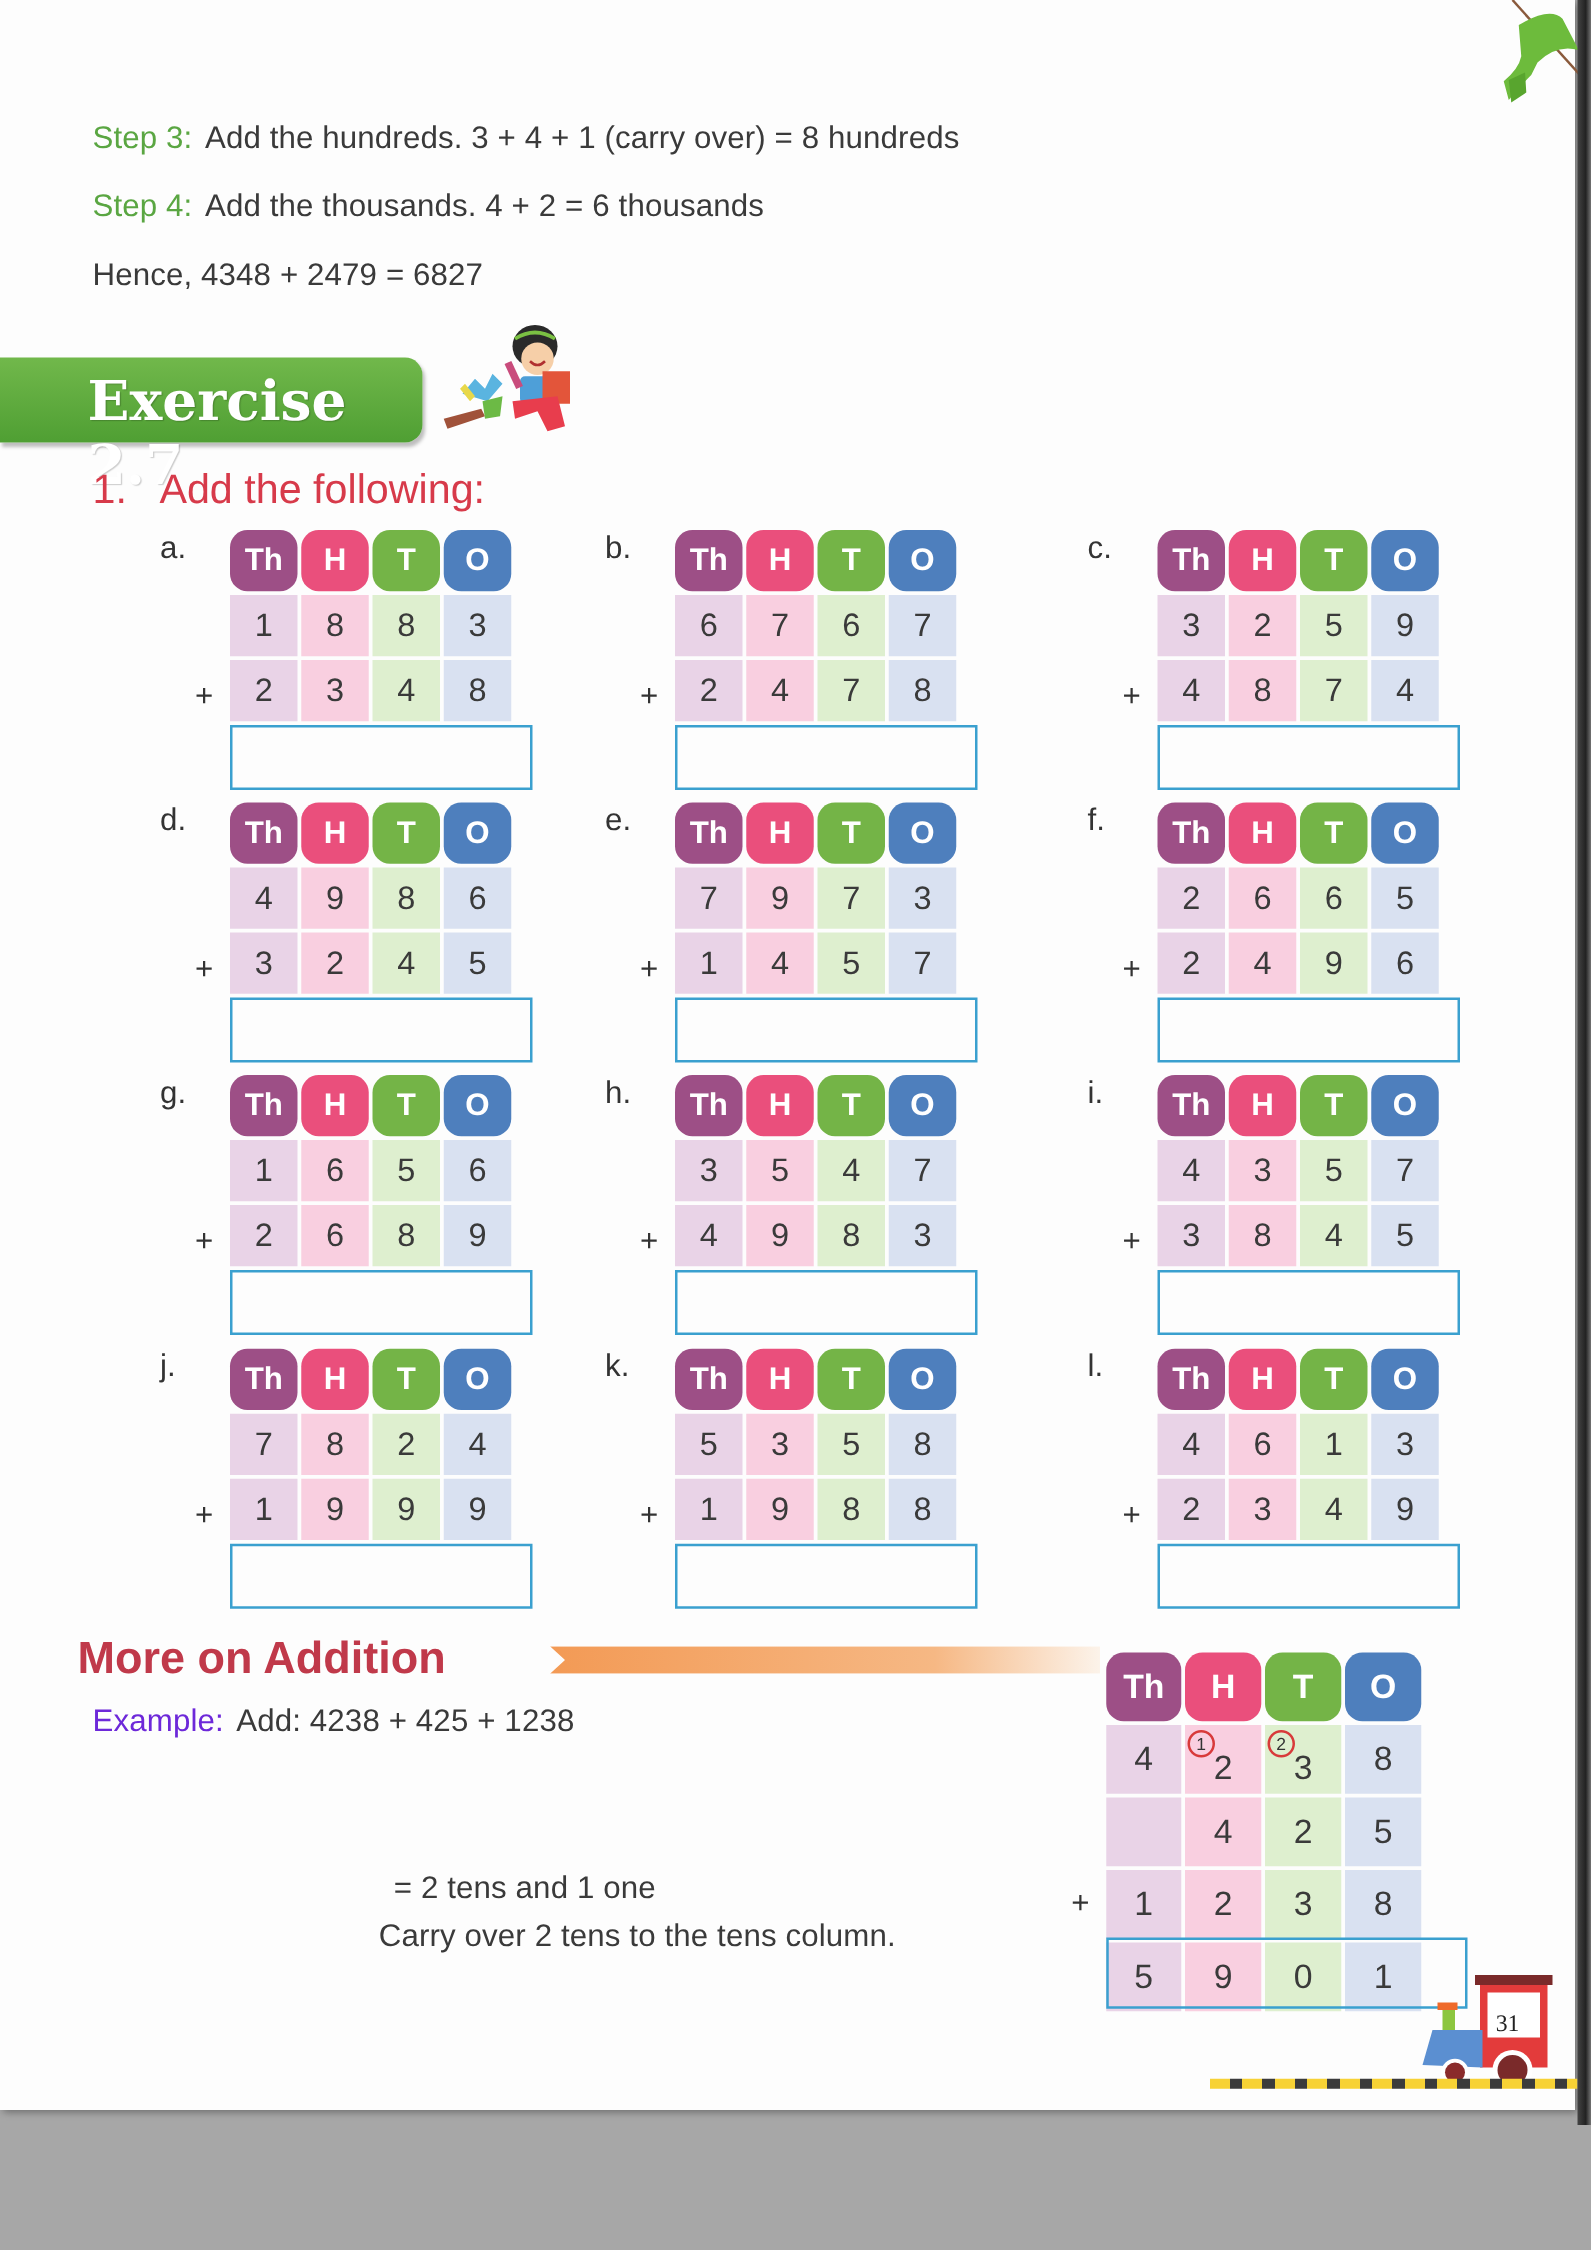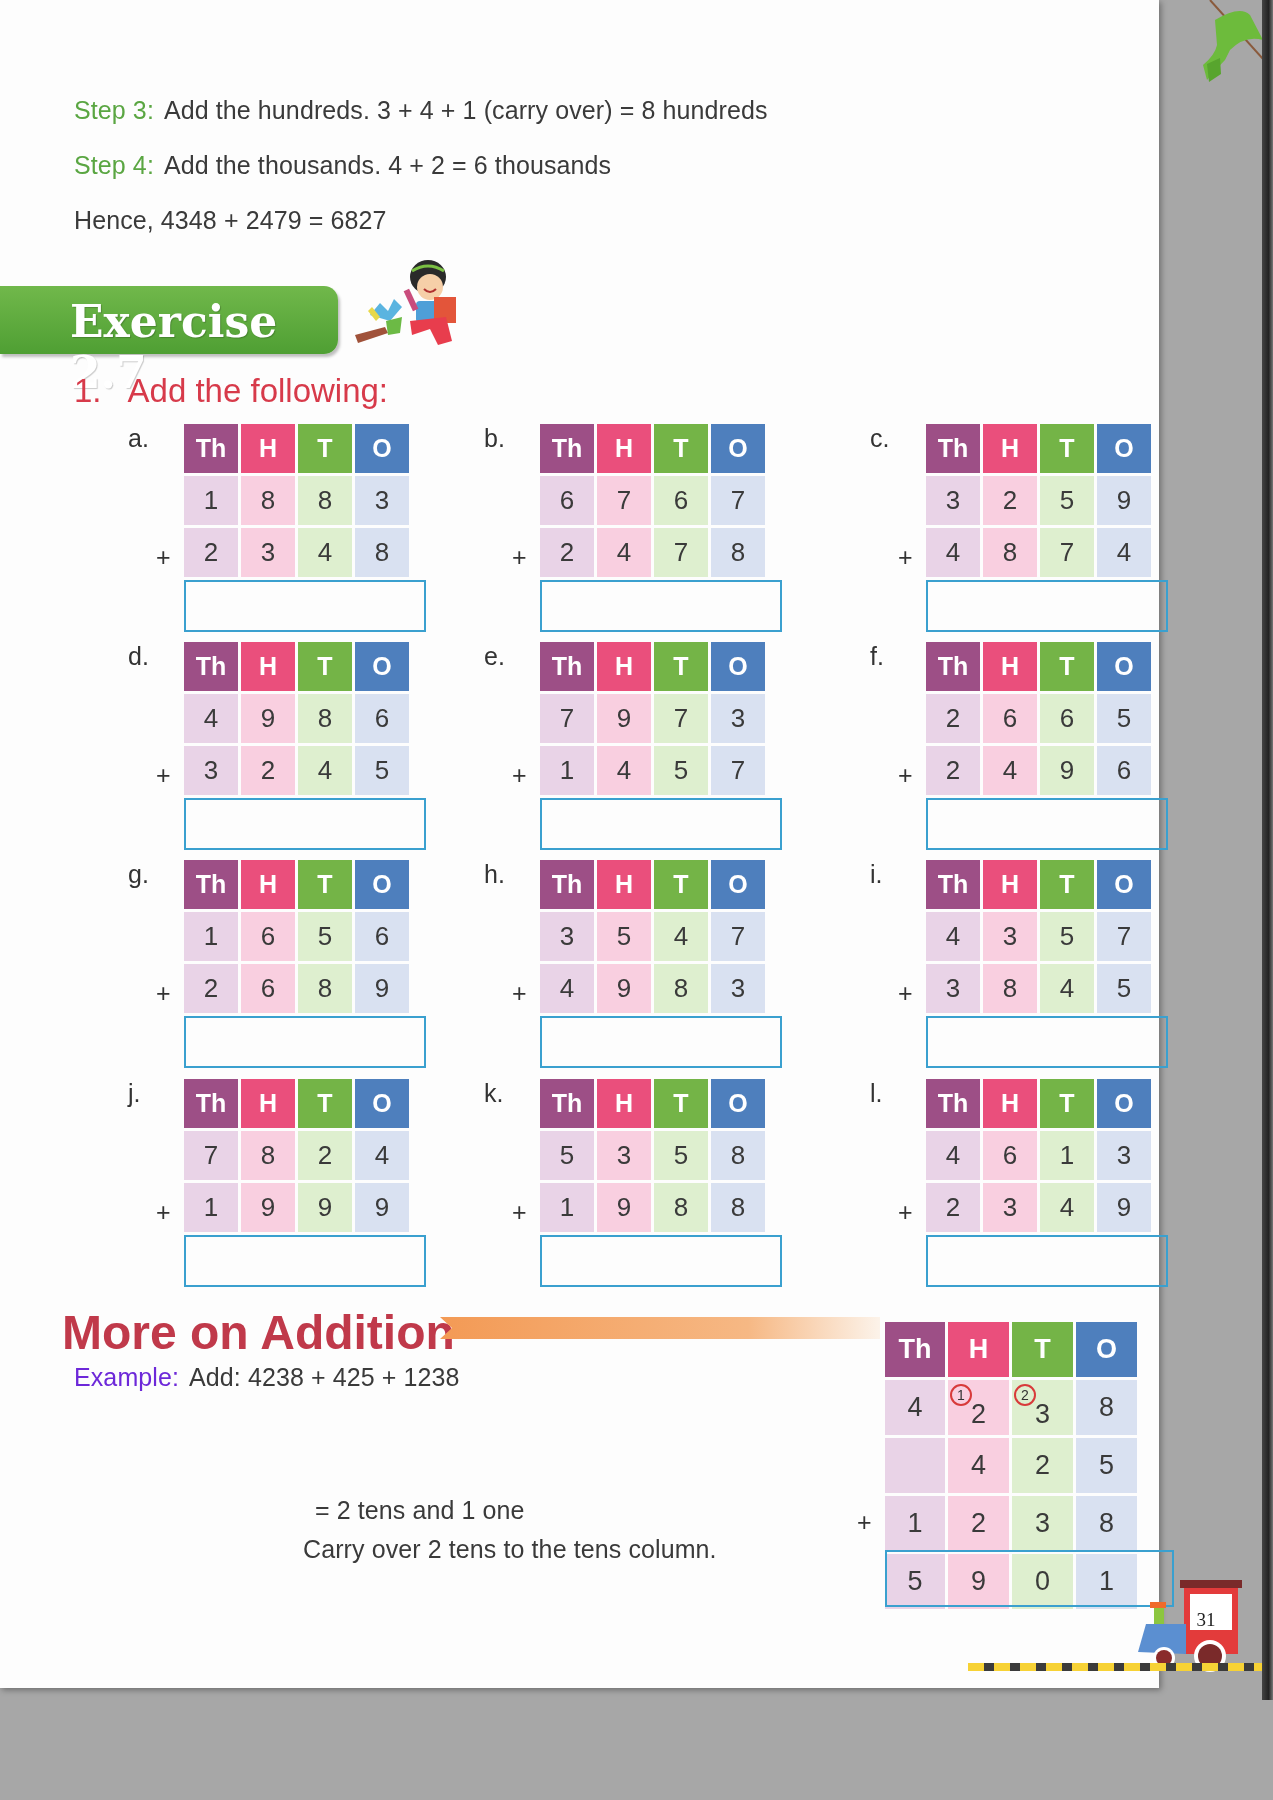--- a/index.html
+++ b/index.html
@@ -3,21 +3,21 @@
 <meta charset="utf-8">
 <style>
   html, body { margin: 0; padding: 0; }
   body {
     width: 1273px; height: 1800px; position: relative; overflow: hidden;
     background: #a7a7a7;
     font-family: "Liberation Sans", "DejaVu Sans", sans-serif;
     color: #333;
   }
   .page {
-    position: absolute; left: 0; top: 0; width: 1159px; height: 1688px;
+    position: absolute; left: 0; top: 0; width: 1260px; height: 1688px;
     background: #fdfdfd;
     box-shadow: 2px 2px 6px rgba(0,0,0,0.35);
   }
   .right-edge {
     position: absolute; left: 1262px; top: 0; width: 11px; height: 1700px;
     background: linear-gradient(90deg, #444 0%, #222 60%, #777 100%);
   }
   .flag { position: absolute; left: 1185px; top: 0; width: 90px; height: 90px; }
 
   .line {
@@ -49,36 +49,36 @@
   .prob .lbl { position: absolute; left: 0; top: 0; font-size: 25px; color: #333; }
   .prob .plus { position: absolute; left: 28px; top: 119px; font-size: 25px; color: #333; }
   .grid {
     position: absolute; left: 56px; top: 0; display: grid;
     grid-template-columns: 54px 54px 54px 54px; column-gap: 3px; row-gap: 3px;
   }
   .cell {
     height: 49px; display: flex; align-items: center; justify-content: center;
     font-size: 26px; color: #3a3a3a;
   }
-  .hd { color: #fff; font-weight: bold; font-size: 25px; }
+  .hd { color: #fff; font-weight: bold; font-size: 25px; border-radius: 14px; }
   .hd.th { background: #9d4f86; }
   .hd.h { background: #ea4f7c; }
   .hd.t { background: #74b447; }
   .hd.o { background: #4e7fbd; }
   .c0 { background: #e9d3e7; }
   .c1 { background: #f9cfe0; }
   .c2 { background: #deefcf; }
   .c3 { background: #d9e1f1; }
   .ansbox {
     position: absolute; left: 56px; top: 156px; width: 238px; height: 48px;
     border: 2px solid #3aa0cf; background: transparent;
   }
 
   
-  .moa-title { position: absolute; left: 62px; top: 1305px; font-size: 48px; font-weight: bold; color: #c0394a; }
+  .moa-title { position: absolute; left: 62px; top: 1305px; font-size: 36px; font-weight: bold; color: #c0394a; }
   .moa-bar {
     position: absolute; left: 440px; top: 1317px; width: 440px; height: 22px;
     background: linear-gradient(90deg, #f39a55 0%, #f6b884 70%, rgba(250,220,190,0.3) 100%);
     clip-path: polygon(0 0, 100% 0, 100% 100%, 0 100%, 12px 50%);
   }
 
   .ex-table {
     position: absolute; left: 885px; top: 1322px; display: grid;
     grid-template-columns: 60px 61px 61px 61px; column-gap: 3px; row-gap: 3px;
   }

